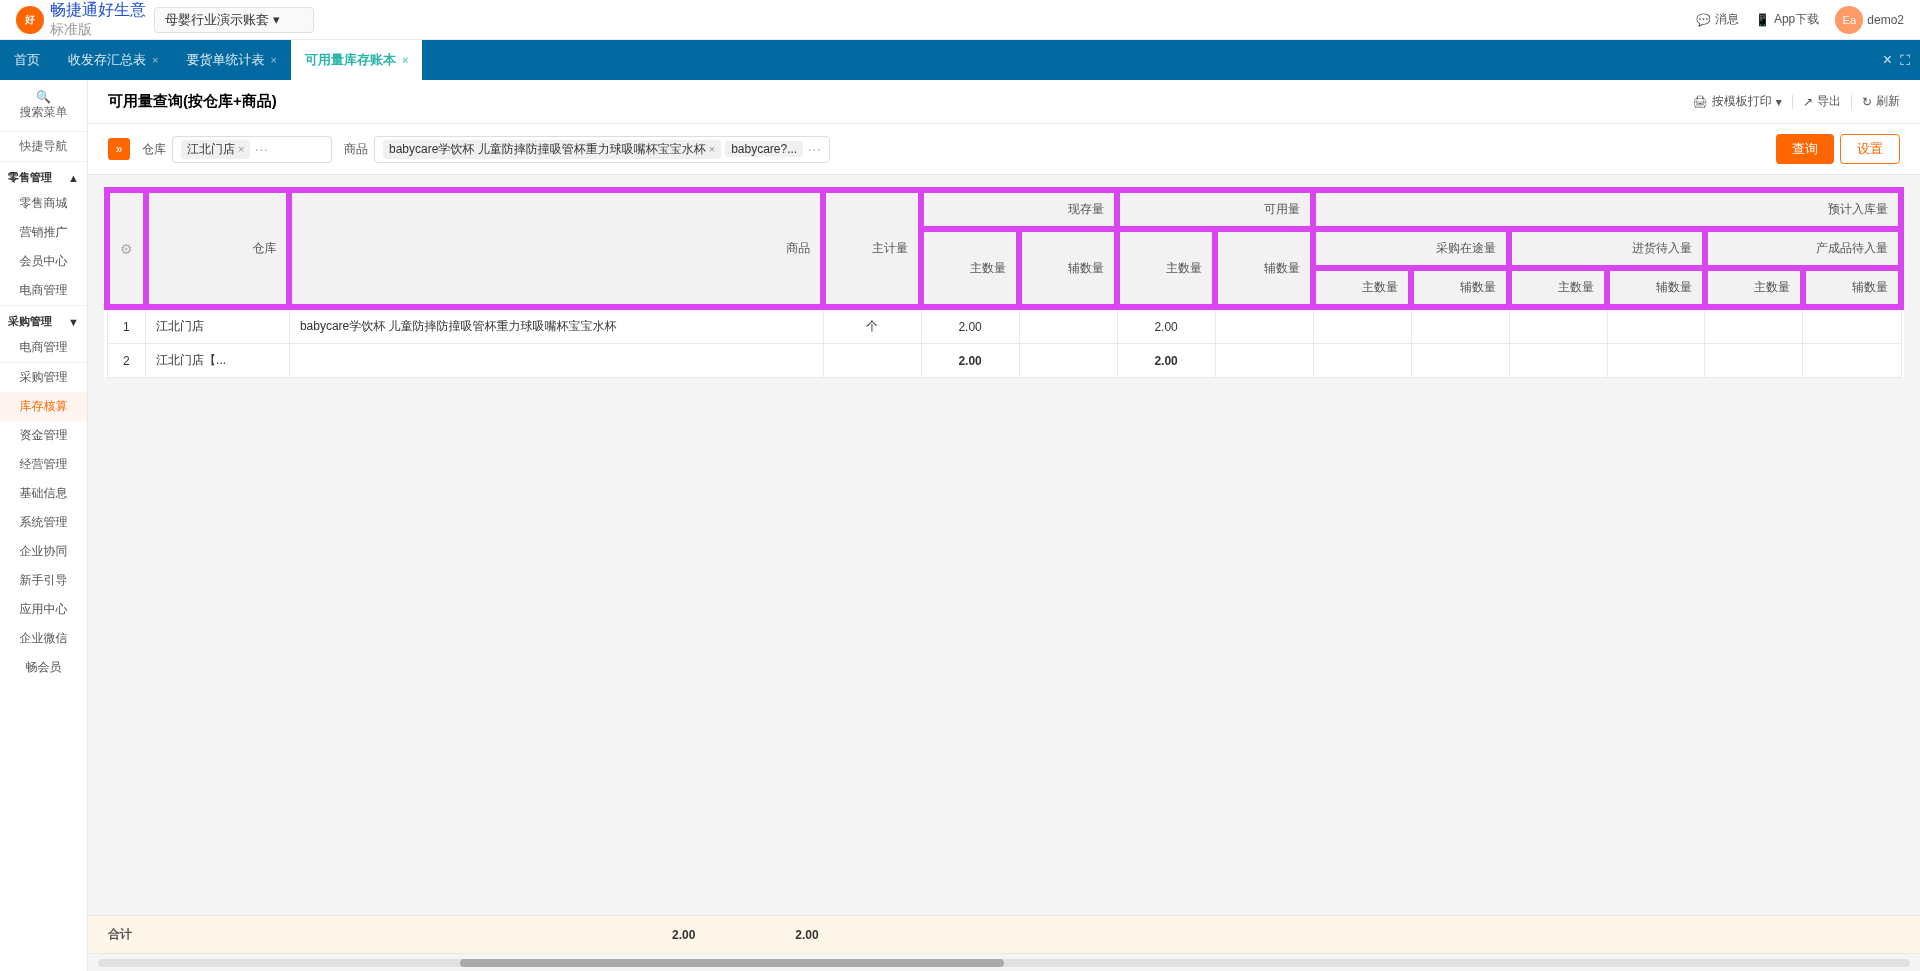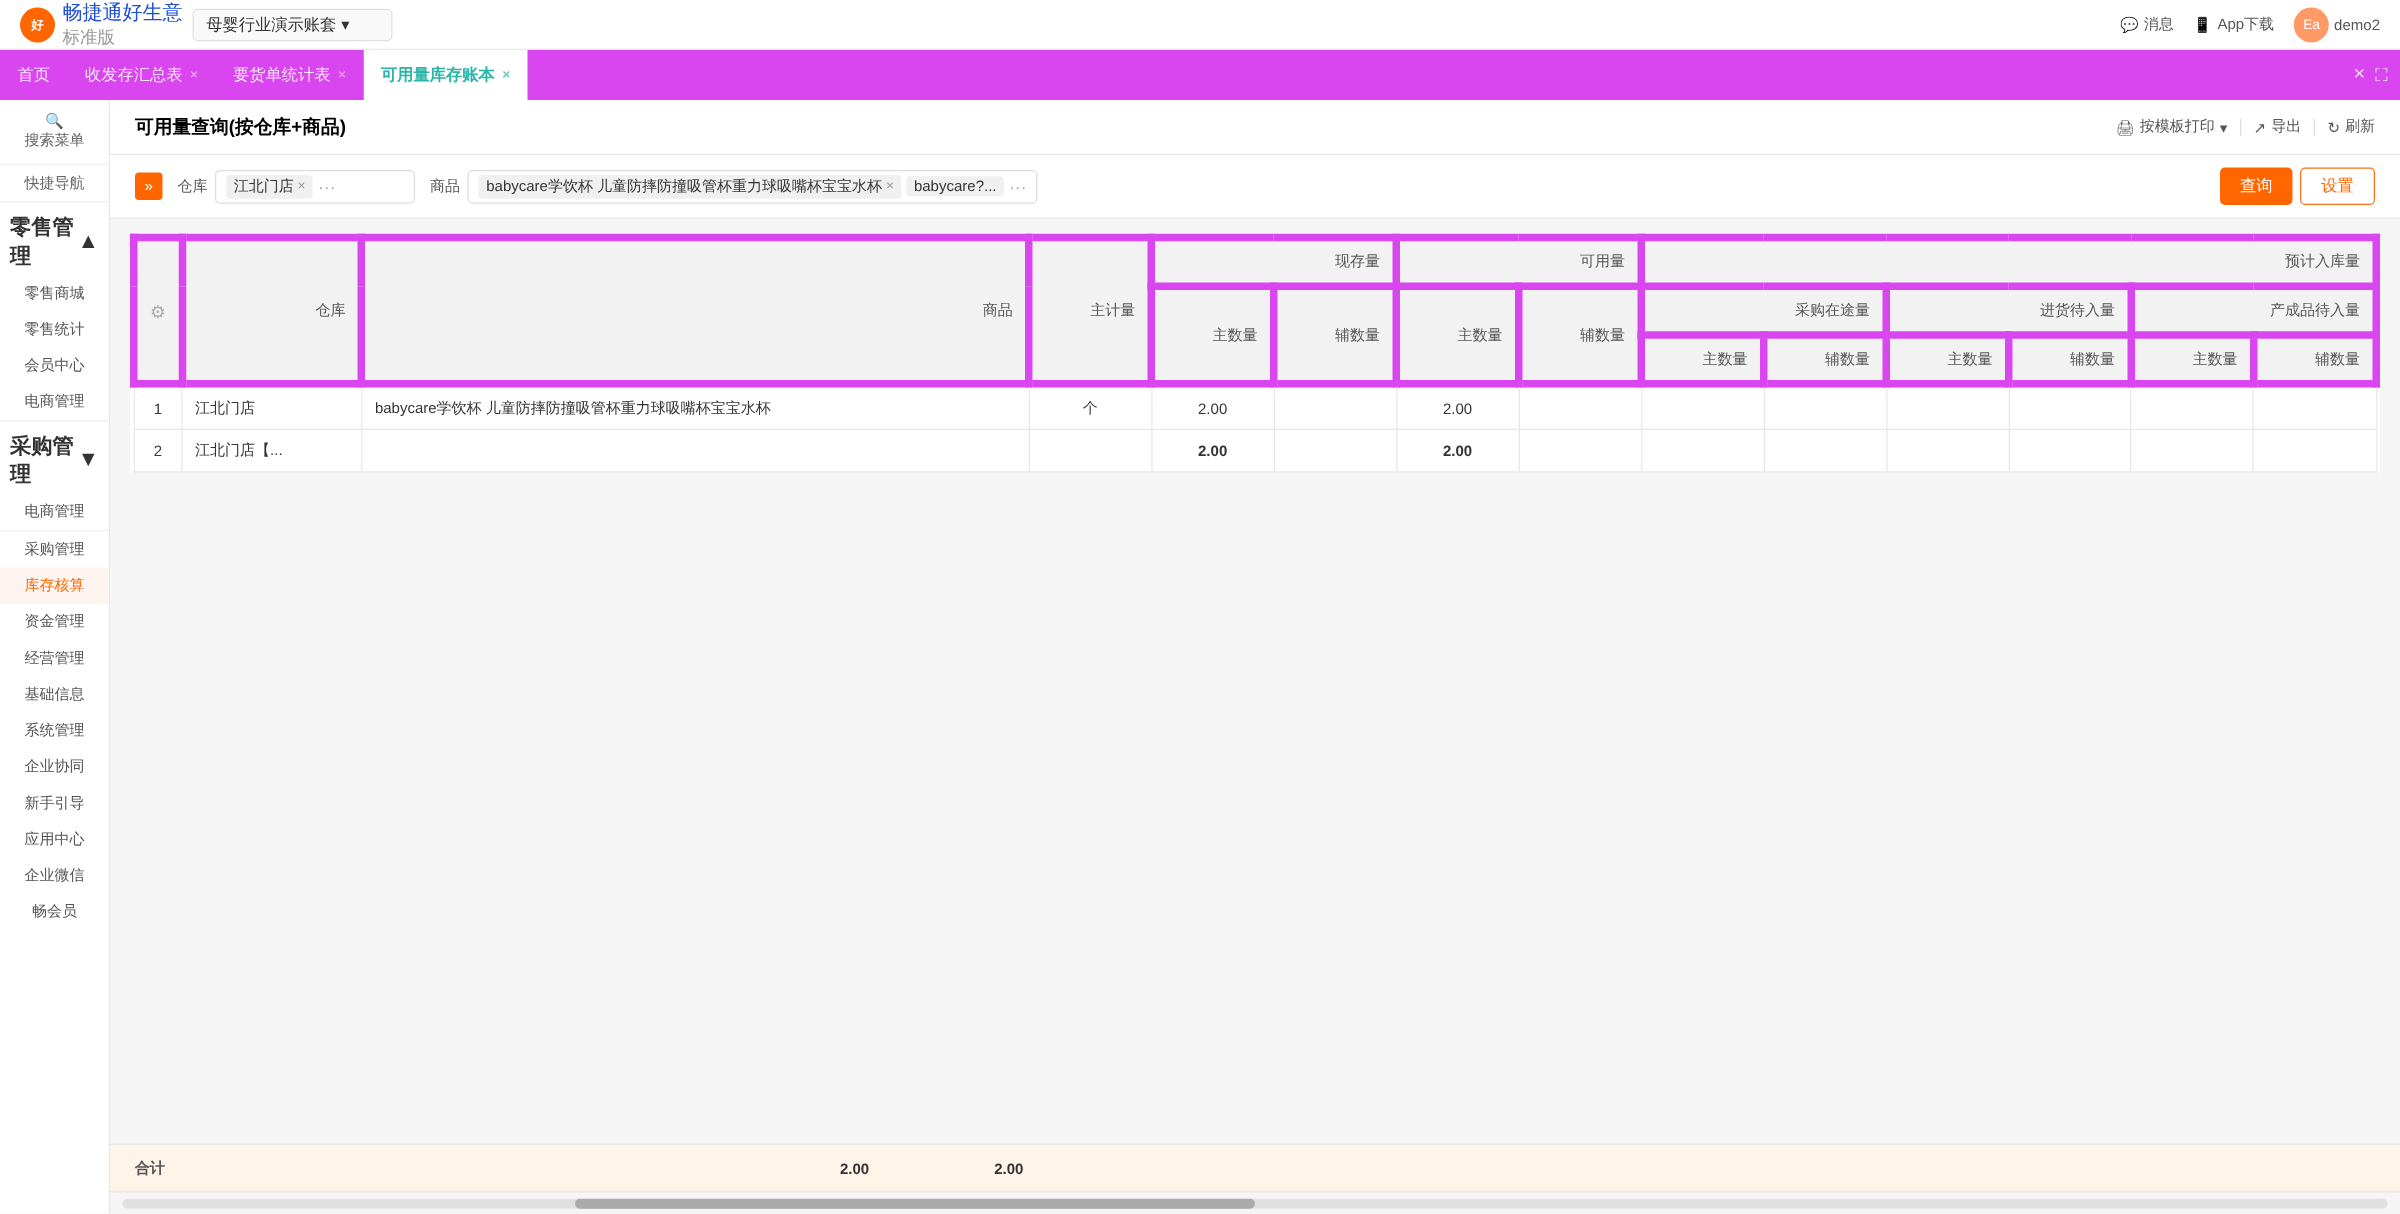--- a/index.html
+++ b/index.html
@@ -74,21 +74,21 @@
       display: flex;
       align-items: center;
       justify-content: center;
       color: white;
       font-size: 11px;
     }
 
     
     .nav-tabs-bar {
       height: 40px;
-      background: #d946ef;
+      background: #0369a1;
       display: flex;
       align-items: stretch;
       flex-shrink: 0;
       position: relative;
     }
     .nav-tab {
       display: flex;
       align-items: center;
       padding: 0 14px;
       cursor: pointer;
@@ -161,21 +161,21 @@
       color: #666;
       cursor: pointer;
       text-align: center;
       border-bottom: 1px solid #f0f0f0;
     }
     .sidebar-group {
       border-bottom: 1px solid #f0f0f0;
     }
     .sidebar-group-title {
       padding: 8px 8px 4px;
-      font-size: 17px;
+      font-size: 11px;
       color: #333;
       font-weight: bold;
       display: flex;
       align-items: center;
       justify-content: space-between;
       cursor: pointer;
     }
     .sidebar-item {
       padding: 6px 8px;
       font-size: 12px;
@@ -465,21 +465,21 @@
     <div class="sidebar-nav">
       <span>快捷导航</span>
     </div>
 
     <div class="sidebar-group">
       <div class="sidebar-group-title">
         <span>零售管理</span>
         <span>▲</span>
       </div>
       <div class="sidebar-item">零售商城</div>
-      <div class="sidebar-item">零售统计</div>
+      <div class="sidebar-item">营销推广</div>
       <div class="sidebar-item">会员中心</div>
       <div class="sidebar-item">电商管理</div>
     </div>
 
     <div class="sidebar-group">
       <div class="sidebar-group-title">
         <span>采购管理</span>
         <span>▼</span>
       </div>
       <div class="sidebar-item">电商管理</div>

